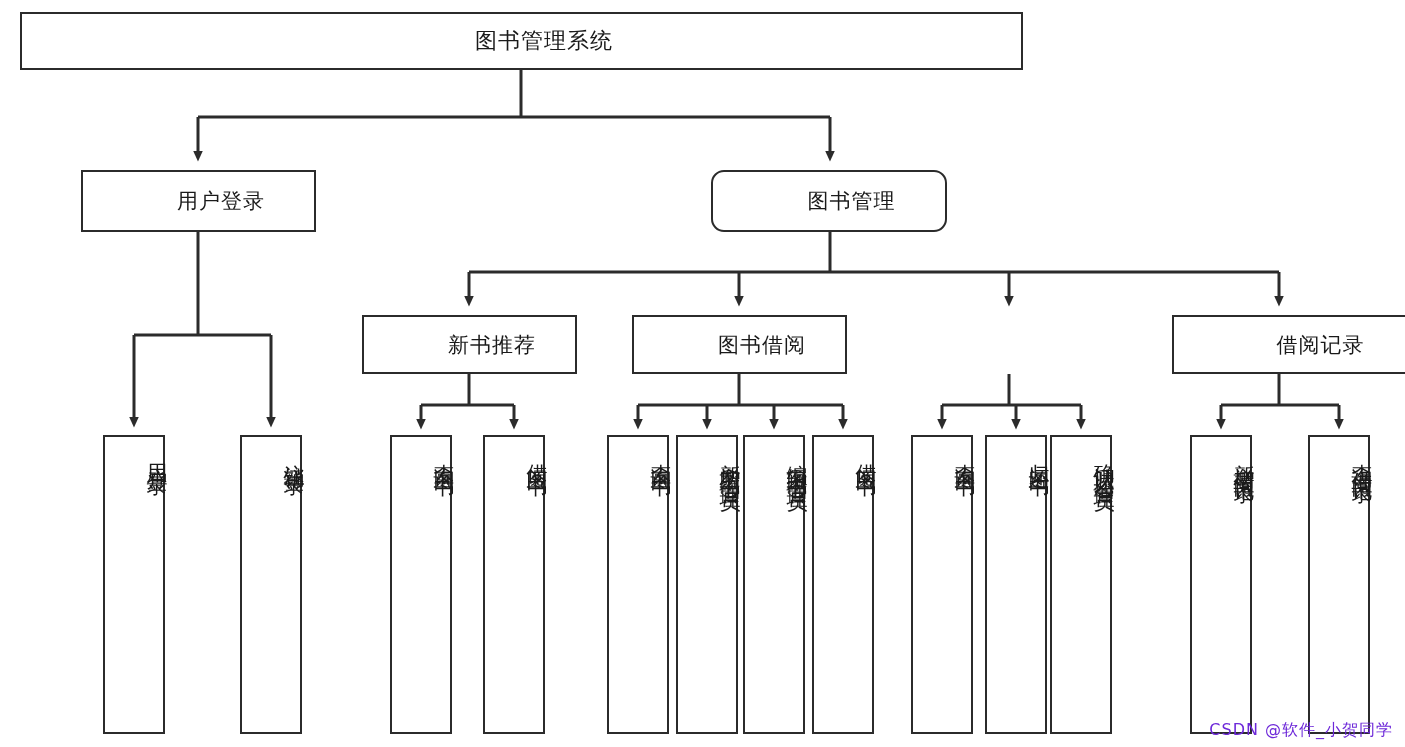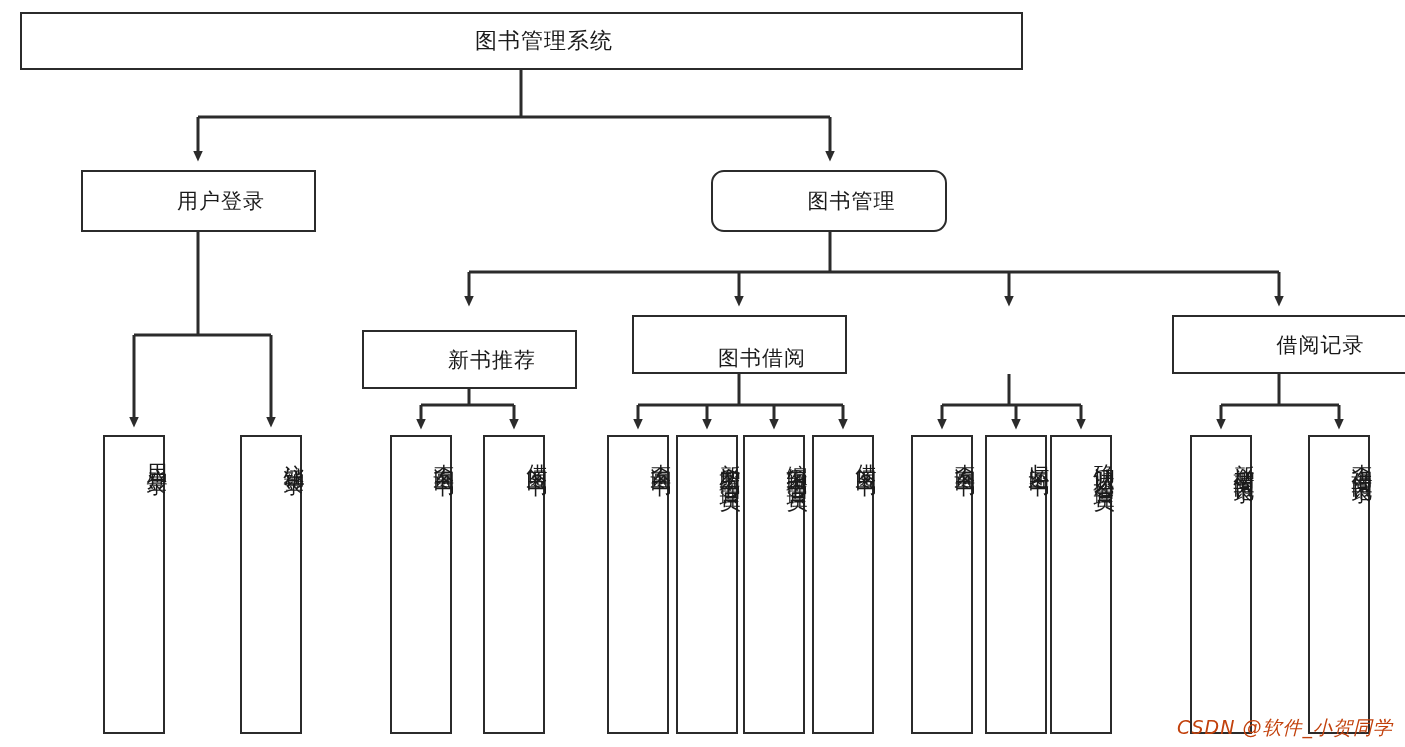--- a/index.html
+++ b/index.html
@@ -59,25 +59,24 @@
     writing-mode: vertical-rl;
     text-orientation: upright;
     letter-spacing: 4px;
     line-height: 1;
     display: block;
   }
   #watermark {
     position: absolute;
     right: 12px;
     bottom: 6px;
-    font-size: 19px;
-    color: #c2410c;
+    font-size: 16px;
+    color: #6d28d9;
     letter-spacing: 1px;
     white-space: nowrap;
-    font-style: italic;
   }
 </style>
 </head>
 <body>
 
 <div id="canvas">
 
   <svg id="edges" viewBox="0 0 1405 747">
     <defs>
       <marker id="arrow" markerWidth="12" markerHeight="12" refX="1.5" refY="5" orient="auto" markerUnits="userSpaceOnUse">
@@ -132,24 +131,24 @@
     <span>图书管理系统</span>
   </div>
 
   <div class="node level-2" style="left: 81px; top: 170px; width: 235px; height: 62px;">
     <span>用户登录</span>
   </div>
   <div class="node level-2" style="left: 711px; top: 170px; width: 236px; height: 62px; border-radius: 13px;">
     <span>图书管理</span>
   </div>
 
-  <div class="node level-3" style="left: 362px; top: 315px; width: 215px; height: 59px; margin-top: 15px;">
+  <div class="node level-3" style="left: 362px; top: 315px; width: 215px; height: 59px;">
     <span>新书推荐</span>
   </div>
-  <div class="node level-3" style="left: 632px; top: 315px; width: 215px; height: 59px; align-items: flex-end;">
+  <div class="node level-3" style="left: 632px; top: 315px; width: 215px; height: 59px;">
     <span>图书借阅</span>
   </div>
   <div class="node level-3" style="left: 1172px; top: 315px; width: 252px; height: 59px;">
     <span>借阅记录</span>
   </div>
 
   <div class="node leaf" style="left: 103px; top: 435px; width: 62px; height: 299px;">
     <span class="vtext">用户登录</span>
   </div>
   <div class="node leaf" style="left: 240px; top: 435px; width: 62px; height: 299px;">

